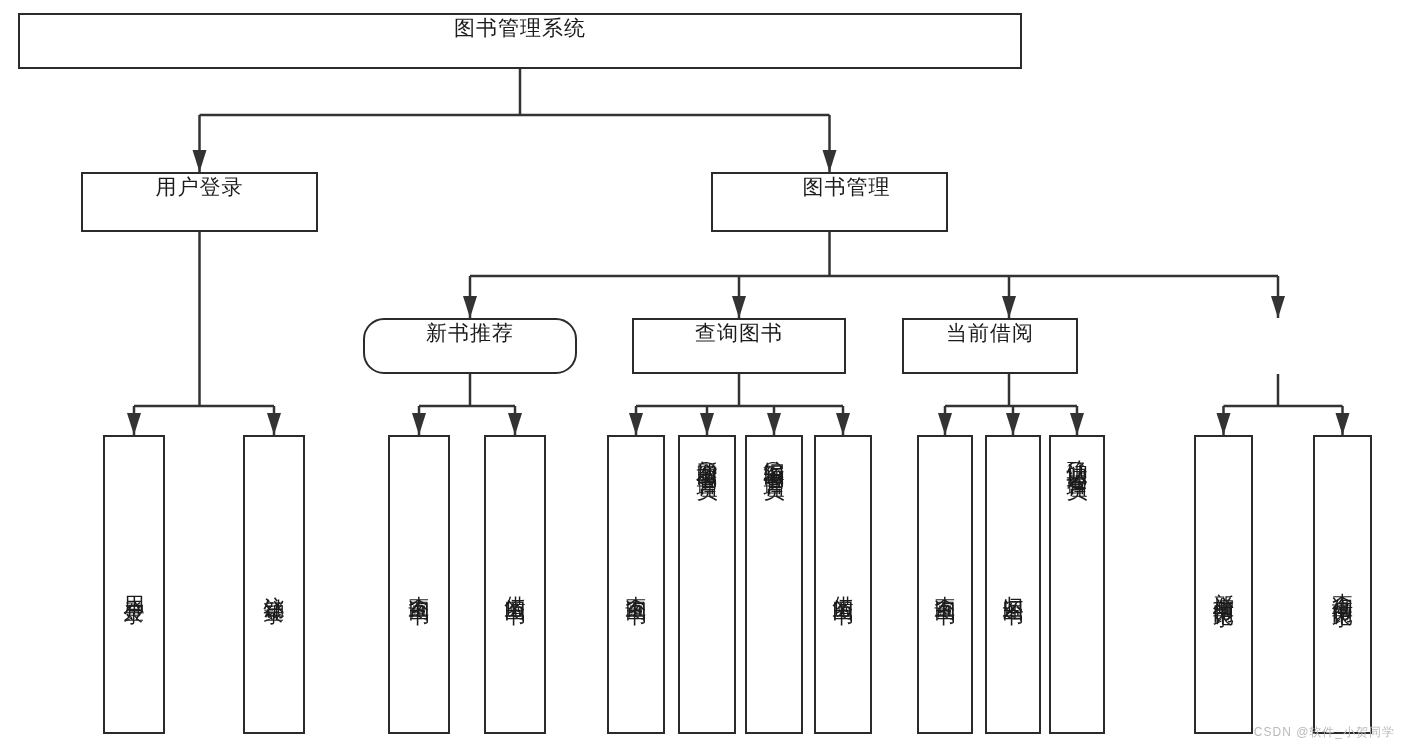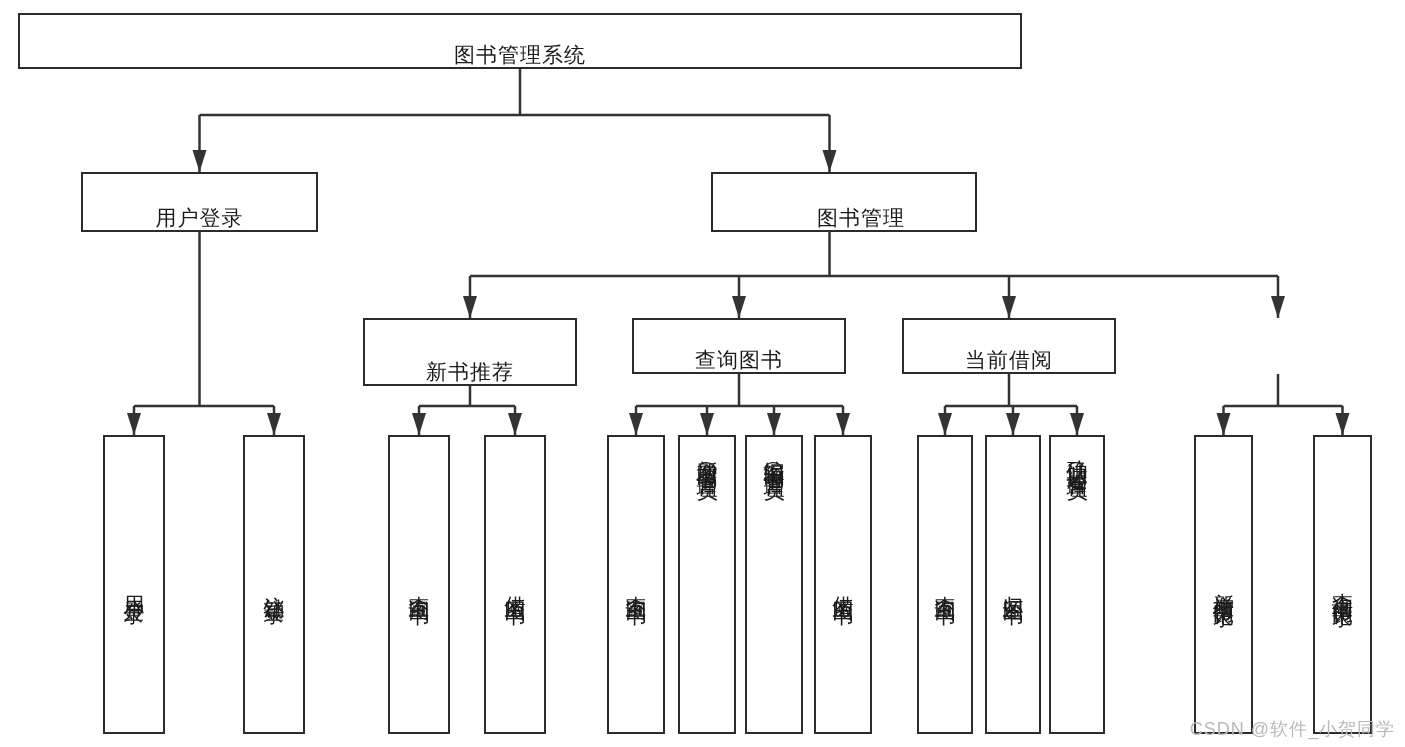--- a/index.html
+++ b/index.html
@@ -21,21 +21,21 @@
     top: 0;
     width: 1405px;
     height: 747px;
   }
   .node-box {
     position: absolute;
     box-sizing: border-box;
     background: #ffffff;
     border: 2px solid #2b2b2b;
     display: flex;
-    align-items: flex-end;
+    align-items: flex-start;
     justify-content: center;
     color: #1b1b1b;
   }
   .node-box.horiz {
     font-size: 21px;
     letter-spacing: 1px;
     line-height: 1.2;
   }
   .node-box.vert {
     font-size: 21px;
@@ -60,21 +60,21 @@
     left: 0;
     top: 0;
     width: 1405px;
     height: 747px;
     pointer-events: none;
   }
   .watermark {
     position: absolute;
     right: 10px;
     bottom: 6px;
-    font-size: 18px;
+    font-size: 12px;
     color: #b9b9b9;
     letter-spacing: 1px;
     white-space: nowrap;
     font-family: "Liberation Sans", "DejaVu Sans", sans-serif;
   }
 </style>
 </head>
 <body>
 
 <div id="diagram-root">
@@ -131,30 +131,30 @@
       <polygon points="1216.5,413 1230.5,413 1223.5,435" fill="#333333"></polygon>
       <line x1="1342.5" y1="406" x2="1342.5" y2="435" stroke="#333333" stroke-width="2.5"></line>
       <polygon points="1335.5,413 1349.5,413 1342.5,435" fill="#333333"></polygon>
     </svg>
 <div class="node-box horiz" style="left: 18px; top: 13px; width: 1004px; height: 56px;">
       <span>图书管理系统</span>
     </div>
     <div class="node-box horiz" style="left: 81px; top: 172px; width: 237px; height: 60px;">
       <span>用户登录</span>
     </div>
-    <div class="node-box horiz" style="left: 711px; top: 172px; width: 266px; height: 60px; padding-left: 34px;">
+    <div class="node-box horiz" style="left: 711px; top: 172px; width: 237px; height: 60px; padding-left: 34px;">
       <span>图书管理</span>
     </div>
-    <div class="node-box horiz" style="left: 363px; top: 318px; width: 214px; height: 68px;">
+    <div class="node-box horiz" style="left: 363px; top: 318px; width: 214px; height: 56px; border-radius: 21px;">
       <span>新书推荐</span>
     </div>
     <div class="node-box horiz" style="left: 632px; top: 318px; width: 214px; height: 56px;">
       <span>查询图书</span>
     </div>
-    <div class="node-box horiz" style="left: 902px; top: 318px; width: 214px; height: 56px;">
+    <div class="node-box horiz" style="left: 902px; top: 318px; width: 176px; height: 56px;">
       <span>当前借阅</span>
     </div>
     <div class="node-box vert center-text" style="left: 103px; top: 435px; width: 62px; height: 299px;">
       <span class="vert-text">用户登录</span>
     </div>
     <div class="node-box vert center-text" style="left: 243px; top: 435px; width: 62px; height: 299px;">
       <span class="vert-text">注销登录</span>
     </div>
     <div class="node-box vert center-text" style="left: 388px; top: 435px; width: 62px; height: 299px;">
       <span class="vert-text">查询图书</span>

